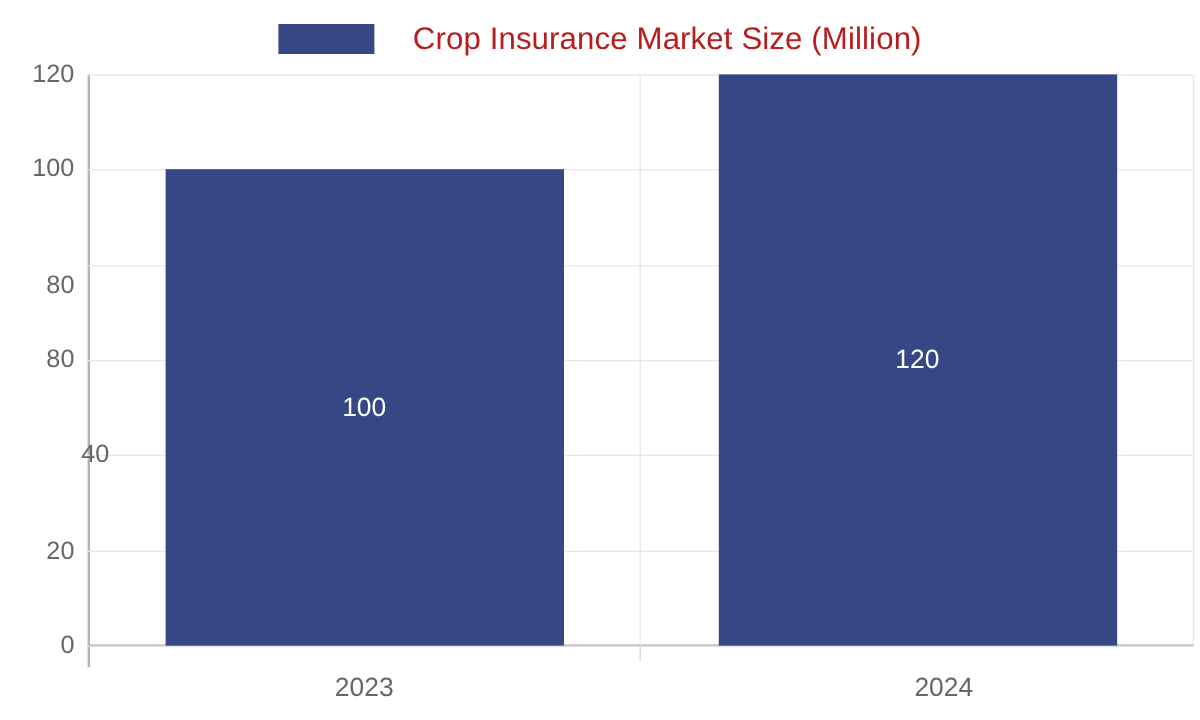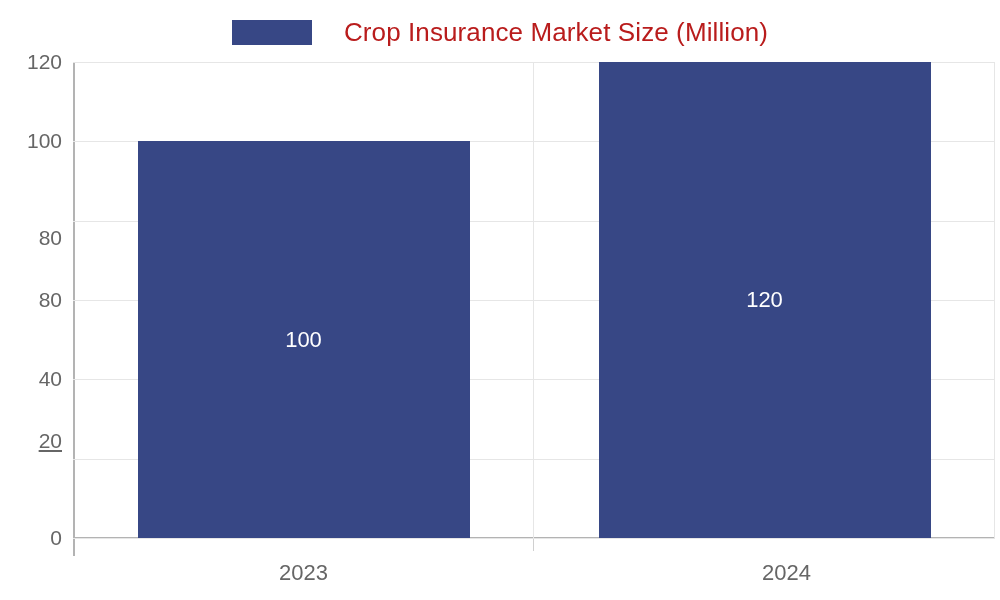--- a/index.html
+++ b/index.html
@@ -168,22 +168,22 @@
           <div class="bar-value" style="top: 198.333px; color: rgb(255, 255, 255);">100</div>
         </div>
         <div class="bar" style="left: 525.5px; width: 332px; height: 476px; background: rgb(55, 71, 133);">
           <div class="bar-value" style="top: 238px; color: rgb(255, 255, 255);">120</div>
         </div>
       </div>
   </div>
 
   <div id="ytick-labels">
       <div class="ytick-box" style="top: 538px;">0</div>
-      <div class="ytick-box" style="top: 441px; text-decoration: underline;">20</div>
-      <div class="ytick-box" style="top: 379.333px;">40</div>
+      <div class="ytick-box" style="top: 460px;">20</div>
+      <div class="ytick-box" style="top: 379.333px; padding-left: 29px;">40</div>
       <div class="ytick-box" style="top: 300px;">80</div>
       <div class="ytick-box" style="top: 238px;">80</div>
       <div class="ytick-box" style="top: 141.333px;">100</div>
       <div class="ytick-box" style="top: 62px;">120</div>
     </div>
 
   <div id="xcat-labels">
       <div class="xcat-label" style="left: 303.5px; text-align: right;">2023</div>
       <div class="xcat-label" style="left: 764.5px; margin-left: 22px;">2024</div>
     </div>

